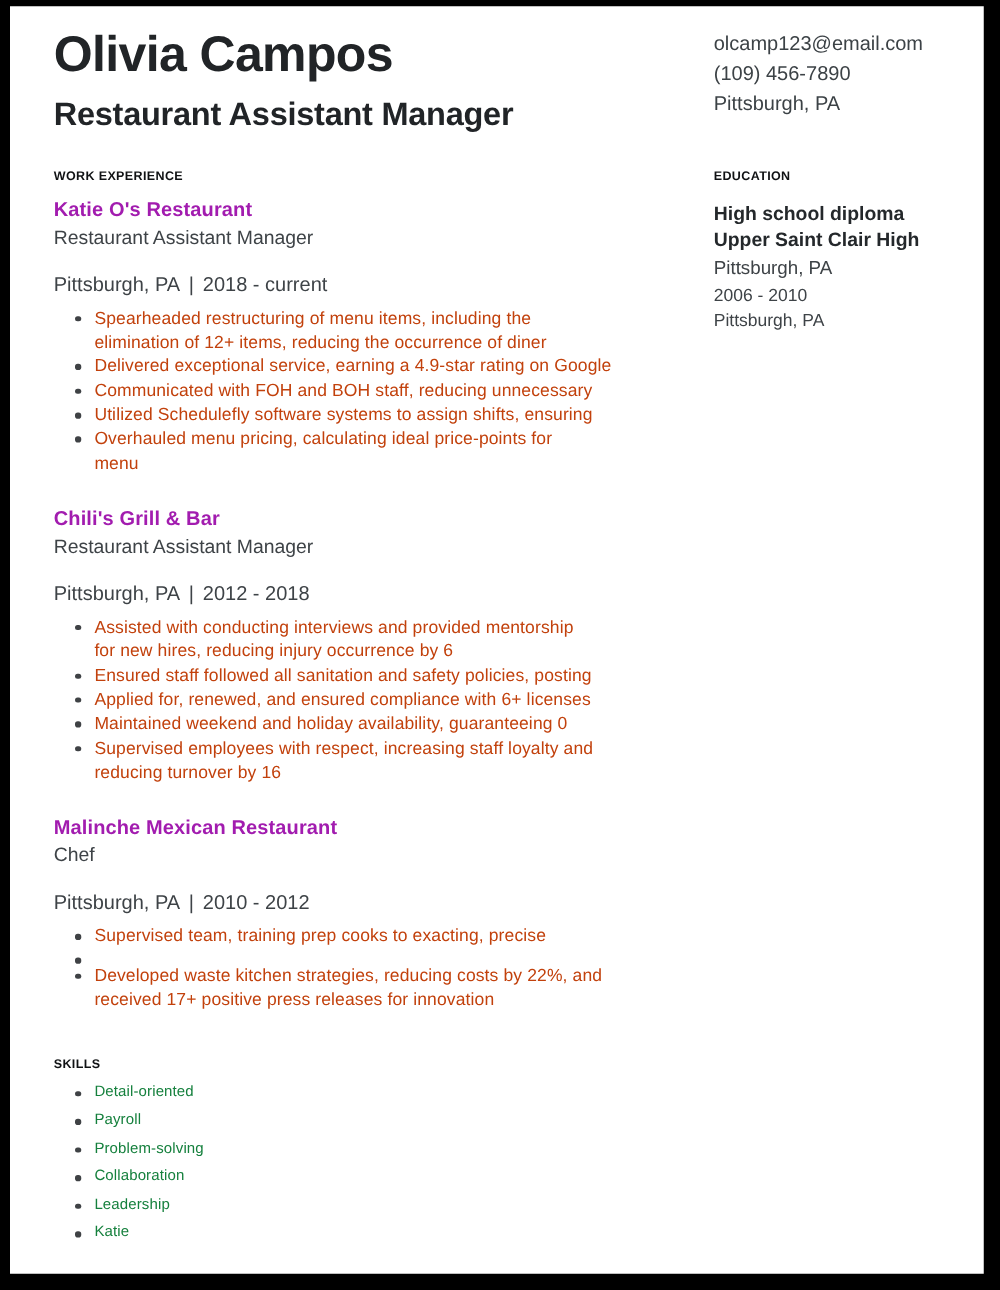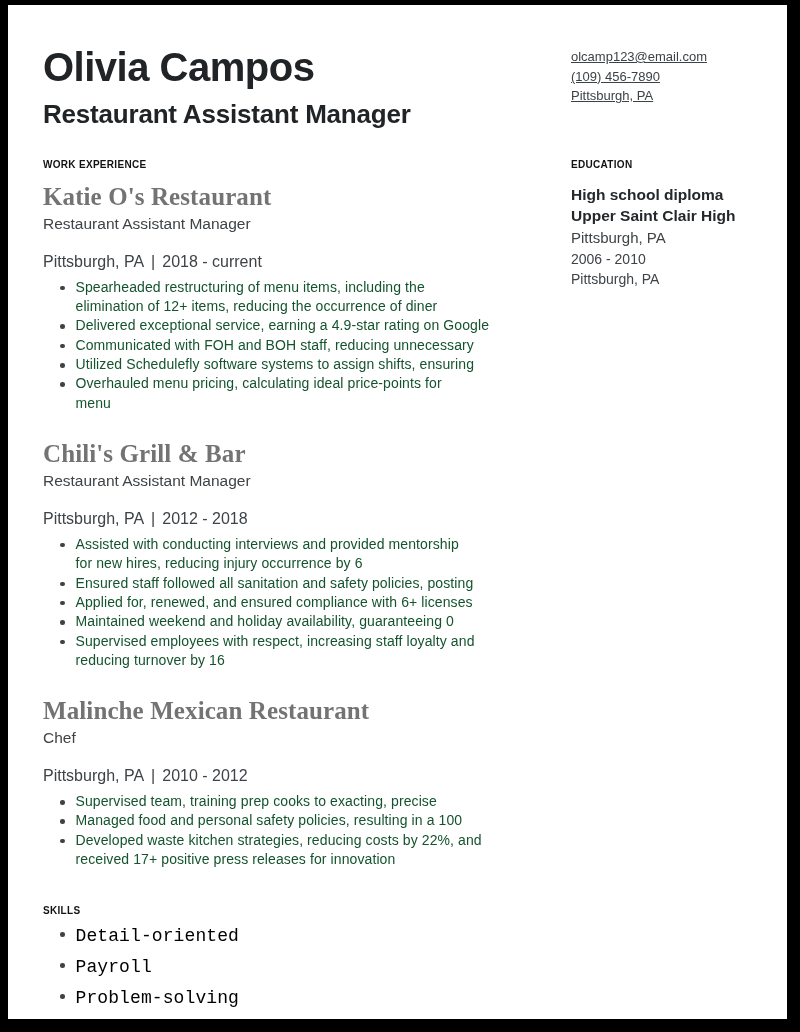--- a/index.html
+++ b/index.html
@@ -7,21 +7,21 @@
   body {
     background: #000000;
     font-family: "Liberation Sans", "DejaVu Sans", sans-serif;
     position: relative;
   }
   .page {
     position: absolute;
     left: 8px; top: 5px; right: 13px; bottom: 13px;
     background: #ffffff;
     overflow: hidden;
-    padding: 40px 30px 20px 35px;
+    padding: 17px 30px 20px 35px;
   }
   .grid {
     display: grid;
     grid-template-columns: 1fr 186px;
     column-gap: 30px;
   }
   
   .name {
     font-size: 40px;
     font-weight: 800;
@@ -30,43 +30,41 @@
     line-height: 1.12;
   }
   .job-title {
     font-size: 26px;
     font-weight: 700;
     letter-spacing: -0.2px;
     color: #212427;
     margin-top: 9px;
   }
   .contact {
-    font-size: 13px;
+    font-size: 16px;
     color: #3c4246;
     line-height: 1.5;
     padding-top: 2px;
-    text-decoration: underline;
   }
   
   .section-label {
     font-size: 10px;
     font-weight: 800;
     letter-spacing: 0.3px;
     color: #101214;
   }
   .main-row { margin-top: 29px; }
   
   .job-entry { margin-top: 13px; }
   .job-entry + .job-entry { margin-top: 27px; }
   .company {
-    font-size: 25px;
+    font-size: 16px;
     font-weight: 700;
     letter-spacing: 0.1px;
-    color: #737373;
-    font-family: Liberation Serif, serif;
+    color: #a21caf;
   }
   .role {
     font-size: 15.5px;
     color: #3e4347;
     margin-top: 4px;
   }
   .meta {
     font-size: 16px;
     color: #3e4347;
     margin-top: 20px;
@@ -81,21 +79,21 @@
   .bullet-dot {
     flex: 0 0 auto;
     width: 4.5px; height: 4.5px;
     border-radius: 50%;
     background: #3f4245;
     margin-top: 8px;
     margin-right: 11px;
   }
   .bullet-text {
     font-size: 14px;
-    color: #14532d;
+    color: #c2410c;
     line-height: 1.38;
     white-space: pre-line;
     letter-spacing: 0.1px;
   }
   
   .edu-bold {
     font-size: 15.5px;
     font-weight: 700;
     color: #24282b;
     line-height: 1.4;
@@ -105,25 +103,24 @@
   .edu-line.small { font-size: 14px; }
   
   .skills-section { margin-top: 36px; }
   ul.skills { list-style: none; margin-top: 8px; }
   .skill-item {
     display: flex;
     align-items: flex-start;
     padding-left: 17px;
   }
   .skill-text {
-    font-size: 18px;
-    color: #000000;
+    font-size: 12px;
+    color: #15803d;
     line-height: 1.38;
     letter-spacing: 0.1px;
-    font-family: Liberation Mono, monospace;
   }
   .skill-item + .skill-item { margin-top: 6px; }
 </style>
 </head>
 <body>
 
 <div class="page">
 
   <div class="grid">
     <div>
@@ -205,21 +202,20 @@
               <div class="company">Malinche Mexican Restaurant</div>
               <div class="role">Chef</div>
               <div class="meta"><span>Pittsburgh, PA</span><span class="sep">|</span><span>2010 - 2012</span></div>
               <ul class="bullets">
                 <li class="bullet-item">
                   <span class="bullet-dot"></span>
                   <span class="bullet-text">Supervised team, training prep cooks to exacting, precise</span>
                 </li>
                 <li class="bullet-item">
                   <span class="bullet-dot"></span>
-                  <span class="bullet-text">Managed food and personal safety policies, resulting in a 100</span>
                 </li>
                 <li class="bullet-item">
                   <span class="bullet-dot"></span>
                   <span class="bullet-text">Developed waste kitchen strategies, reducing costs by 22%, and
 received 17+ positive press releases for innovation</span>
                 </li>
               </ul>
             </div>
           </div>
       </div>

